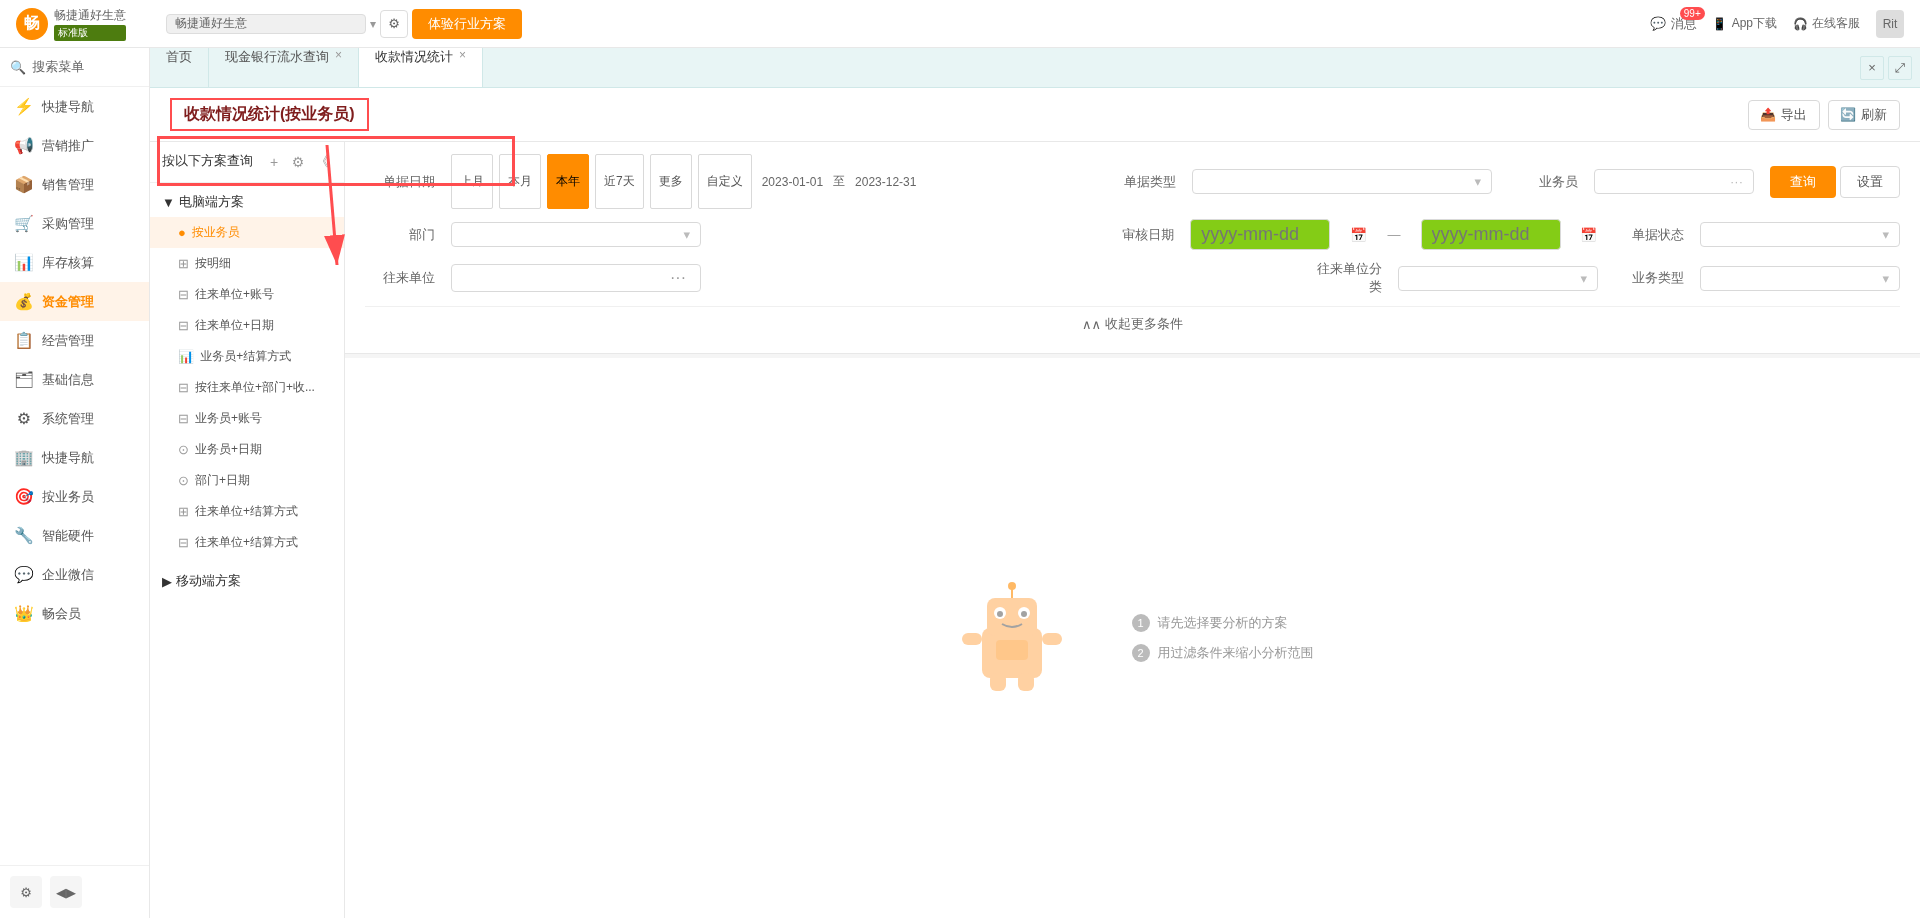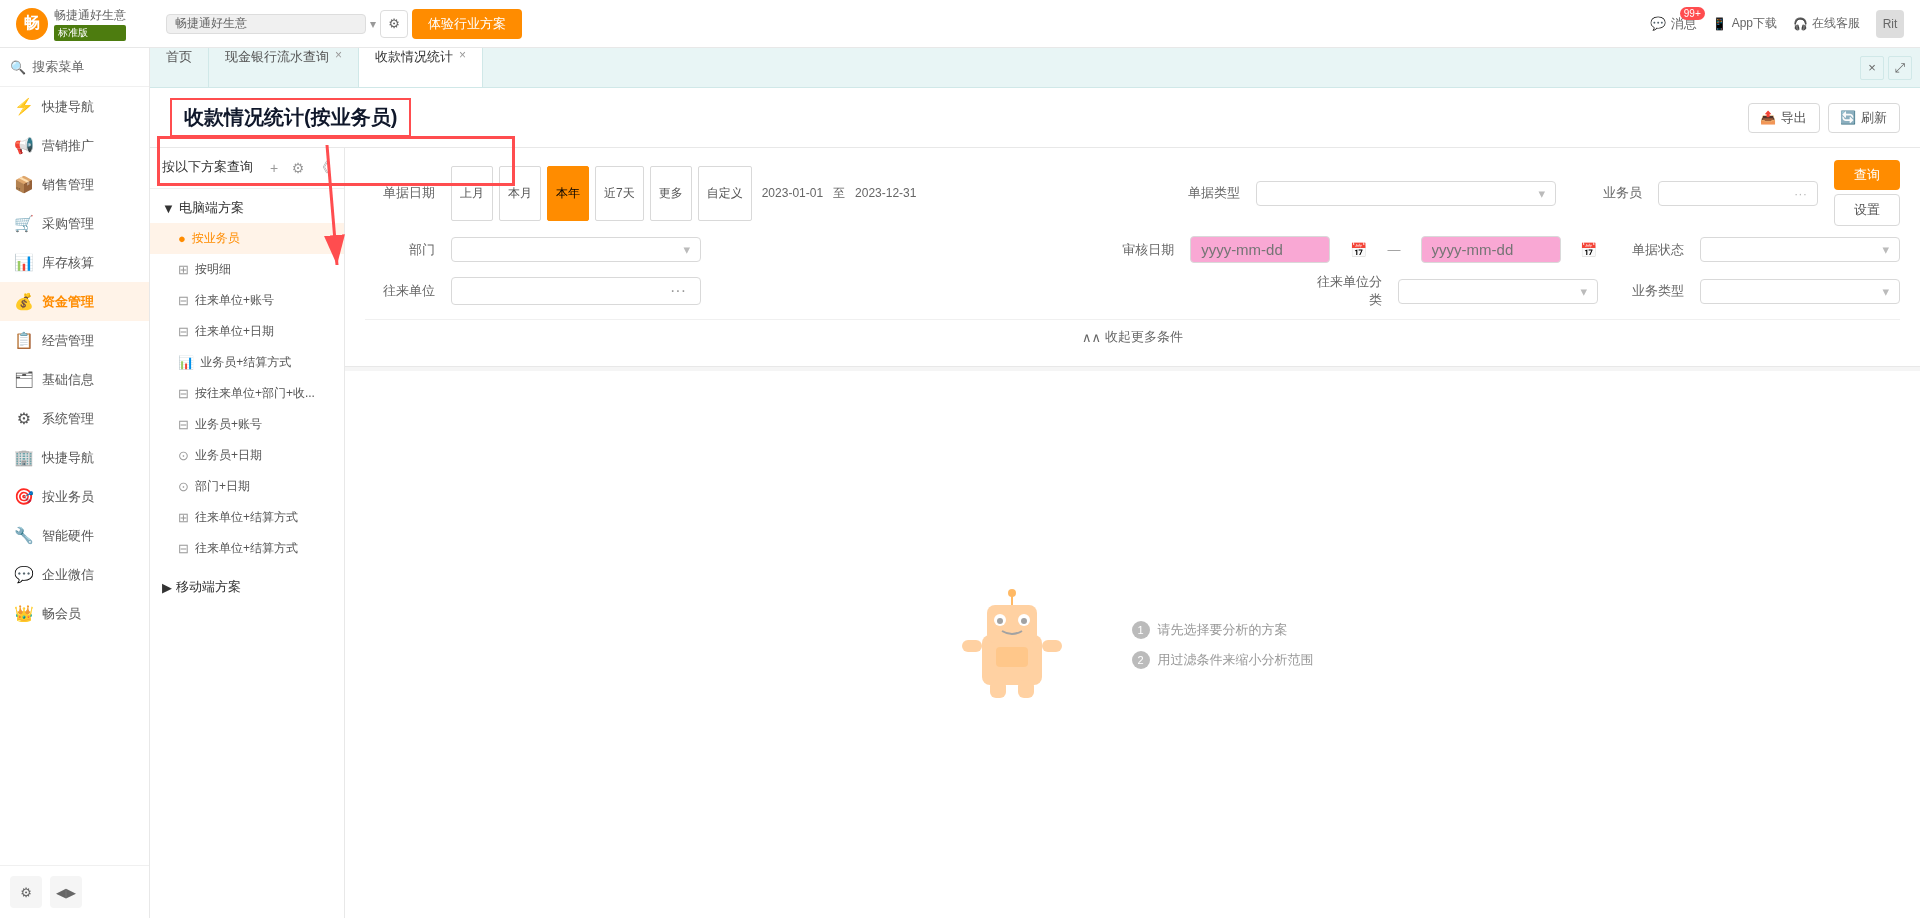--- a/index.html
+++ b/index.html
@@ -202,23 +202,23 @@
       padding: 10px 20px;
       display: flex;
       align-items: center;
       justify-content: space-between;
       border-bottom: 1px solid #e8e8e8;
       flex-shrink: 0;
     }
     .page-title-box {
       border: 2px solid #ff4d4f;
       padding: 4px 12px;
-      font-size: 20px;
+      font-size: 16px;
       font-weight: bold;
-      color: #0f172a;
+      color: #7f1d1d;
     }
     .page-actions {
       display: flex; gap: 8px;
     }
     .page-action-btn {
       display: flex; align-items: center; gap: 4px;
       padding: 5px 12px;
       border: 1px solid #d9d9d9;
       border-radius: 4px;
       background: #fff;
@@ -341,24 +341,24 @@
       min-width: 180px;
       justify-content: space-between;
     }
     .filter-select-wide {
       min-width: 300px;
     }
     .filter-input {
       border: 1px solid #d9d9d9;
       border-radius: 4px;
       padding: 4px 10px;
-      font-size: 15px;
+      font-size: 18px;
       color: #555;
       width: 140px;
-      background: #f9a8d4;
+      background: #84cc16;
     }
     .filter-dash { color: #999; margin: 0 4px; }
     .filter-cal-icon { color: #bbb; font-size: 14px; cursor: pointer; margin-left: 4px; }
     .filter-more-btn {
       cursor: pointer;
       color: #999;
       font-size: 16px;
       padding: 0 4px;
     }
     .query-btn {
@@ -373,21 +373,21 @@
     .settings-query-btn {
       background: #fff;
       color: #555;
       border: 1px solid #d9d9d9;
       border-radius: 4px;
       padding: 6px 16px;
       font-size: 13px;
       cursor: pointer;
     }
     .query-btn-group {
-      display: flex; flex-direction: column; gap: 4px; margin-left: auto;
+      display: flex; flex-direction: row; gap: 4px; margin-left: auto;
     }
     .collapse-bar {
       display: flex; align-items: center; justify-content: center;
       padding: 8px;
       border-top: 1px solid #f0f0f0;
       cursor: pointer;
       color: #666;
       font-size: 13px;
       gap: 4px;
     }

